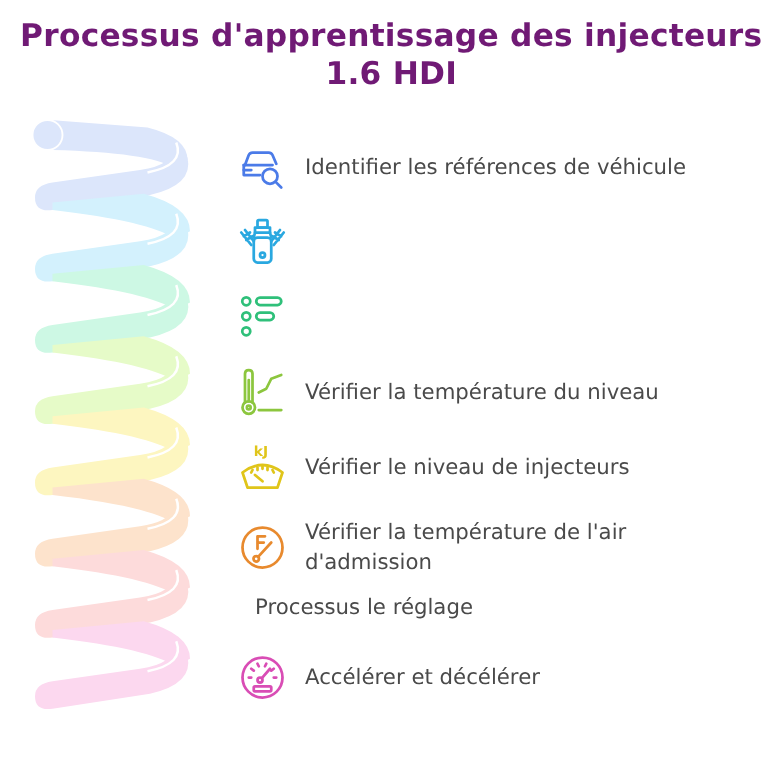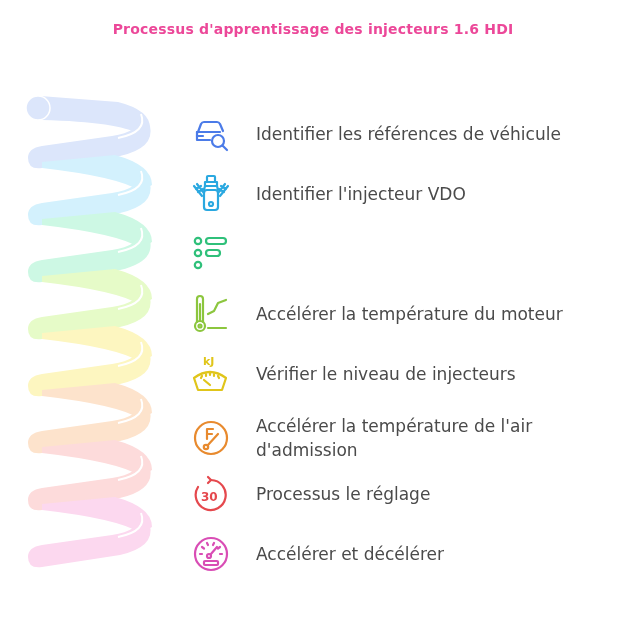--- a/index.html
+++ b/index.html
@@ -1,24 +1,24 @@
 <!DOCTYPE html>
 <html><head>
   <meta charset="utf-8">
   <style>
     html, body { margin: 0; padding: 0; background: #ffffff; }
     body { width: 626px; height: 627px; position: relative; overflow: hidden;
            font-family: "DejaVu Sans", sans-serif; color: #4a4a4a; }
     .title { position: absolute; left: 0; top: 14px; width: 626px; text-align: center;
-             font-family: "DejaVu Sans", sans-serif; font-weight: bold; font-size: 14px;
-             line-height: 30px; color: #ec4899; letter-spacing: 0.2px; }
+             font-family: "DejaVu Sans", sans-serif; font-weight: bold; font-size: 25px;
+             line-height: 30px; color: #701a75; letter-spacing: 0.2px; }
     .spiral { position: absolute; left: 0; top: 0; }
     .step { position: absolute; left: 190px; width: 420px; display: flex; align-items: center; }
-    .step .icon { width: 40px; height: 40px; flex: 0 0 40px; display: flex; align-items: center; justify-content: flex-end; }
-    .step .label { margin-left: 26px; font-size: 17px; line-height: 24px; color: #4a4a4a;
+    .step .icon { width: 40px; height: 40px; flex: 0 0 40px; display: flex; align-items: center; justify-content: center; }
+    .step .label { margin-left: 14px; font-size: 17px; line-height: 24px; color: #4a4a4a;
                    font-family: "DejaVu Sans", sans-serif; }
   </style>
 </head>
 <body>
 
 <div class="title">Processus d'apprentissage des injecteurs 1.6 HDI</div>
 
 <svg class="spiral" width="626" height="627" viewBox="0 0 626 627">
   <g id="coil">
       <path d="M 40 96 L 118 102 Q 150 110 150 128 L 138 134 Q 120 122 42 120 Z" fill="#dce6fb"></path>
@@ -68,21 +68,20 @@
     <svg width="38" height="40" viewBox="0 0 38 40" fill="none" stroke="#2aa8e0" stroke-width="2.2" stroke-linecap="round" stroke-linejoin="round">
       <rect x="15" y="2" width="8" height="6" rx="1"></rect>
       <path d="M13 8 L25 8 L25 12 L13 12 Z"></path>
       <rect x="12" y="16" width="14" height="20" rx="3"></rect>
       <path d="M13 12 L12 16 M25 12 L26 16"></path>
       <circle cx="19" cy="30" r="2"></circle>
       <path d="M2 12 L10 22 M5 10 L12 19 M4 15 L9 12 M6 18 L11 15"></path>
       <path d="M36 12 L28 22 M33 10 L26 19 M34 15 L29 12 M32 18 L27 15"></path>
     </svg>
   </span>
-  <span class="label">Identifier l'injecteur VDO</span>
 </div>
 
 <div class="step" style="top:234px">
   <span class="icon">
     <svg width="38" height="38" viewBox="0 0 38 38" fill="none" stroke="#2fc07a" stroke-width="2.2" stroke-linecap="round">
       <circle cx="6" cy="6" r="3.2"></circle>
       <circle cx="6" cy="18" r="3.2"></circle>
       <circle cx="6" cy="30" r="3.2"></circle>
       <rect x="14" y="3" width="20" height="6" rx="3"></rect>
       <rect x="14" y="15" width="14" height="6" rx="3"></rect>
@@ -94,21 +93,21 @@
   <span class="icon">
     <svg width="38" height="40" viewBox="0 0 38 40" fill="none" stroke="#8cc63e" stroke-width="2.2" stroke-linecap="round" stroke-linejoin="round">
       <path d="M5 28 L5 5 Q5 2 8 2 Q11 2 11 5 L11 28"></path>
       <circle cx="8" cy="32" r="5"></circle>
       <circle cx="8" cy="32" r="1.5"></circle>
       <path d="M8 10 L8 27"></path>
       <path d="M16 20 L22 17 L26 9 L34 6"></path>
       <path d="M16 34 L34 34"></path>
     </svg>
   </span>
-  <span class="label">Accélérer la température du moteur</span>
+  <span class="label">Vérifier la température du niveau</span>
 </div>
 
 <div class="step" style="top:354px">
   <span class="icon">
     <svg width="40" height="40" viewBox="0 0 40 40" fill="none" stroke="#e0c51a" stroke-width="2.2" stroke-linecap="round" stroke-linejoin="round">
       <text x="13" y="11" font-family="DejaVu Sans, sans-serif" font-size="11" font-weight="bold" fill="#e0c51a" stroke="none">kJ</text>
       <path d="M4 24 Q20 12 36 24 L32 36 L8 36 Z"></path>
       <path d="M11 24 L12 22 M16 22 L16 20 M20 21 L20 19 M24 22 L24 20 M29 24 L28 22"></path>
       <path d="M20 31 L14 26"></path>
     </svg>
@@ -118,35 +117,28 @@
 
 <div class="step" style="top:414px">
   <span class="icon">
     <svg width="38" height="38" viewBox="0 0 38 38" fill="none" stroke="#e88a2e" stroke-width="2.2" stroke-linecap="round" stroke-linejoin="round">
       <circle cx="19" cy="19" r="16"></circle>
       <path d="M15 20 L15 10 L21 10 M15 15 L20 15"></path>
       <circle cx="14" cy="28" r="2.2"></circle>
       <path d="M15.5 26.5 L26 15"></path>
     </svg>
   </span>
-  <span class="label" style="width:300px">Accélérer la température de l'air d'admission</span>
+  <span class="label" style="width:300px">Vérifier la température de l'air d'admission</span>
 </div>
 
 <div class="step" style="top:474px">
-  <span class="icon">
-    <svg width="38" height="40" viewBox="0 0 38 40" fill="none" stroke="#e5484d" stroke-width="2.2" stroke-linecap="round" stroke-linejoin="round">
-      <path d="M19 6 A15 15 0 1 1 6 13"></path>
-      <path d="M19 6 L16 3 M19 6 L16 9"></path>
-      <text x="9" y="27" font-family="DejaVu Sans, sans-serif" font-size="12" font-weight="bold" fill="#e5484d" stroke="none">30</text>
-    </svg>
-  </span>
   <span class="label">Processus le réglage</span>
 </div>
 
-<div class="step" style="top:534px">
+<div class="step" style="top:522px">
   <span class="icon">
     <svg width="38" height="38" viewBox="0 0 38 38" fill="none" stroke="#d94db5" stroke-width="2.2" stroke-linecap="round" stroke-linejoin="round">
       <circle cx="19" cy="19" r="16"></circle>
       <path d="M8 19 L10 19 M10 12 L12 13.5 M15 8 L16 10 M22 8 L21 10 M28 12 L26 13.5 M30 19 L28 19"></path>
       <circle cx="17" cy="21" r="2"></circle>
       <path d="M18.5 19.5 L25 12"></path>
       <rect x="12" y="26" width="14" height="4" rx="1"></rect>
     </svg>
   </span>
   <span class="label">Accélérer et décélérer</span>

